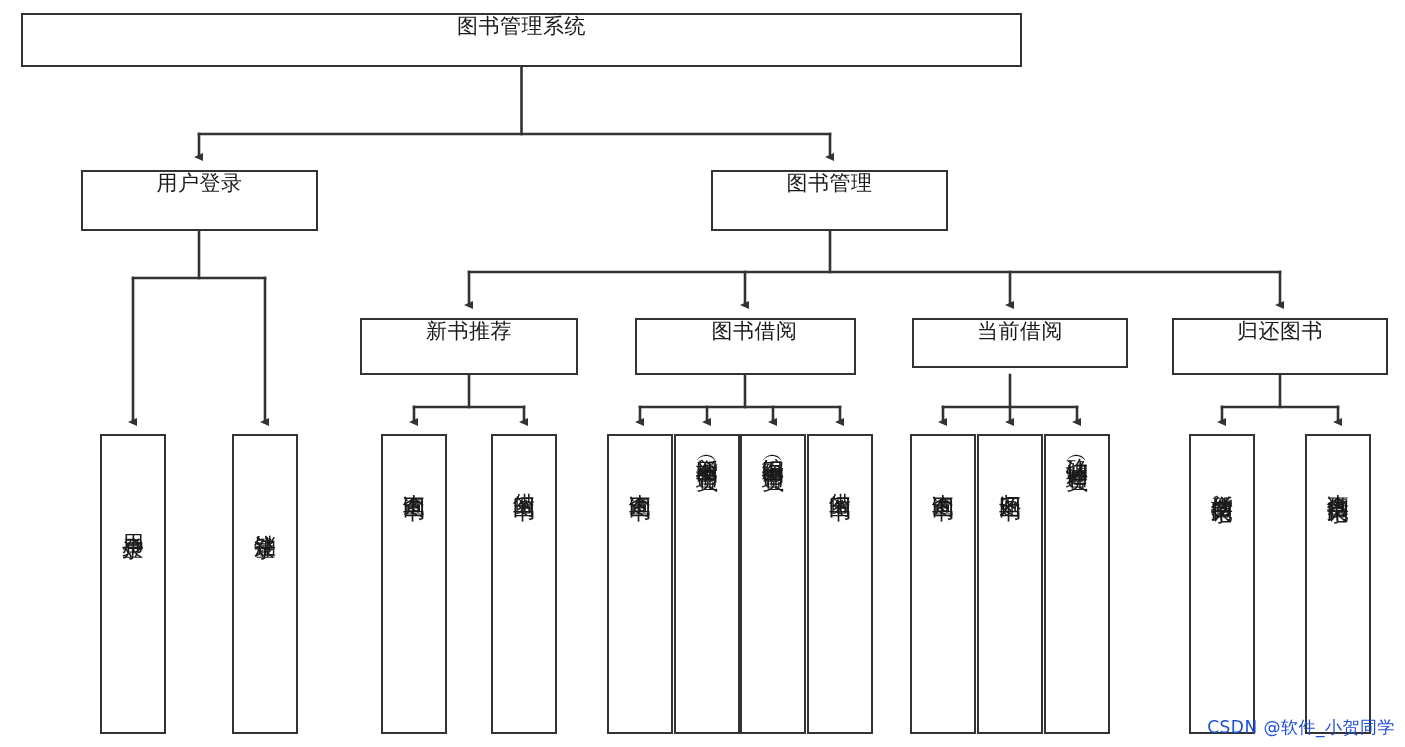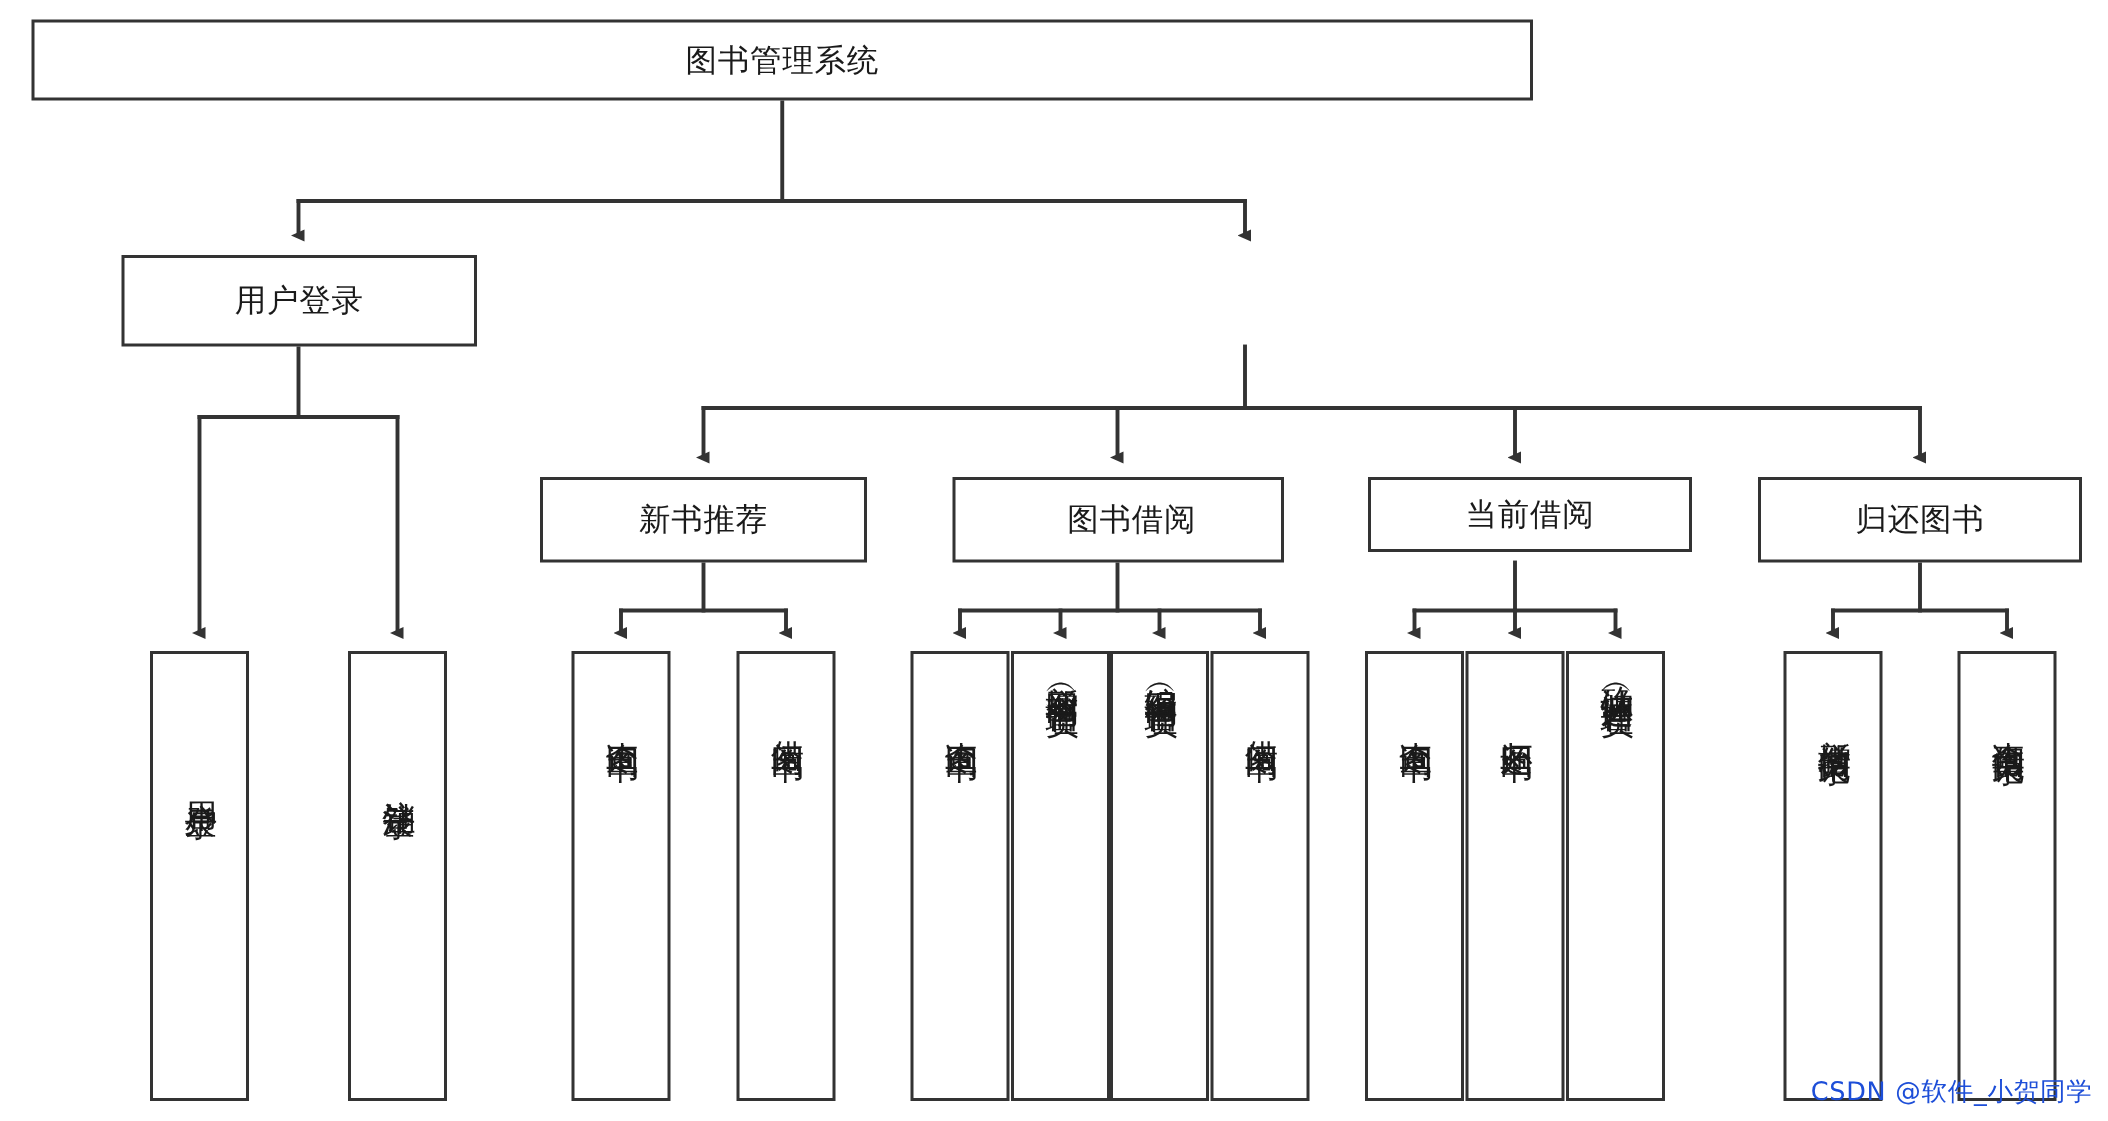--- a/index.html
+++ b/index.html
@@ -24,21 +24,21 @@
     top: 0;
     width: 1405px;
     height: 747px;
   }
   .node {
     position: absolute;
     box-sizing: border-box;
     background: #ffffff;
     border: 2px solid #333333;
     display: flex;
-    align-items: center;
+    align-items: flex-start;
     justify-content: center;
     z-index: 2;
   }
   .node-label {
     color: #1a1a1a;
     text-align: center;
     line-height: 1.06;
     letter-spacing: 0.5px;
     white-space: nowrap;
   }
@@ -131,20 +131,23 @@
     </g>
   </svg>
 
   <div class="node horizontal" style="left:21px; top:13px; width:1001px; height:54px;">
     <span class="node-label">图书管理系统</span>
   </div>
 
   <div class="node horizontal" style="left:81px; top:170px; width:237px; height:61px;">
     <span class="node-label">用户登录</span>
   </div>
+  <div class="node horizontal" style="left:711px; top:170px; width:237px; height:61px;">
+    <span class="node-label">图书管理</span>
+  </div>
 
   <div class="node horizontal" style="left:360px; top:318px; width:218px; height:57px;font-family:Liberation Serif, serif;">
     <span class="node-label">新书推荐</span>
   </div>
   <div class="node horizontal" style="left:635px; top:318px; width:221px; height:57px;padding-left:18px;">
     <span class="node-label">图书借阅</span>
   </div>
   <div class="node horizontal" style="left:902px; top:318px; width:216px; height:50px;margin-left:10px;">
     <span class="node-label">当前借阅</span>
   </div>

